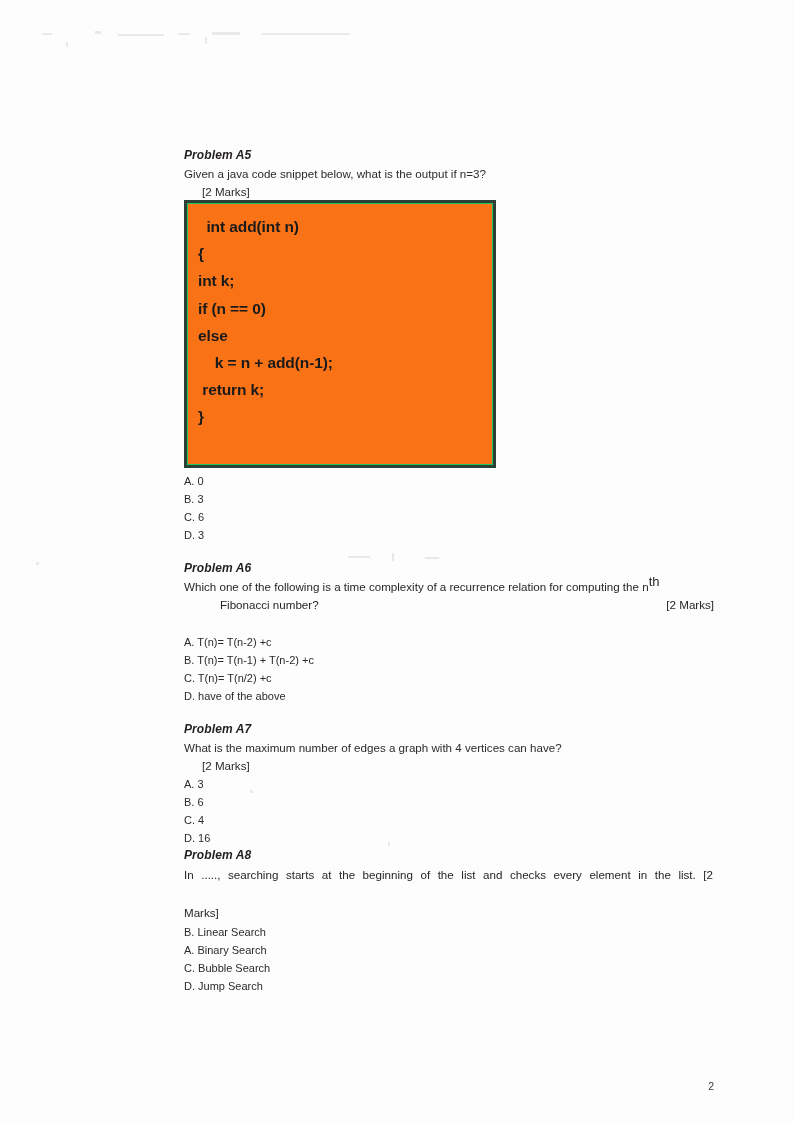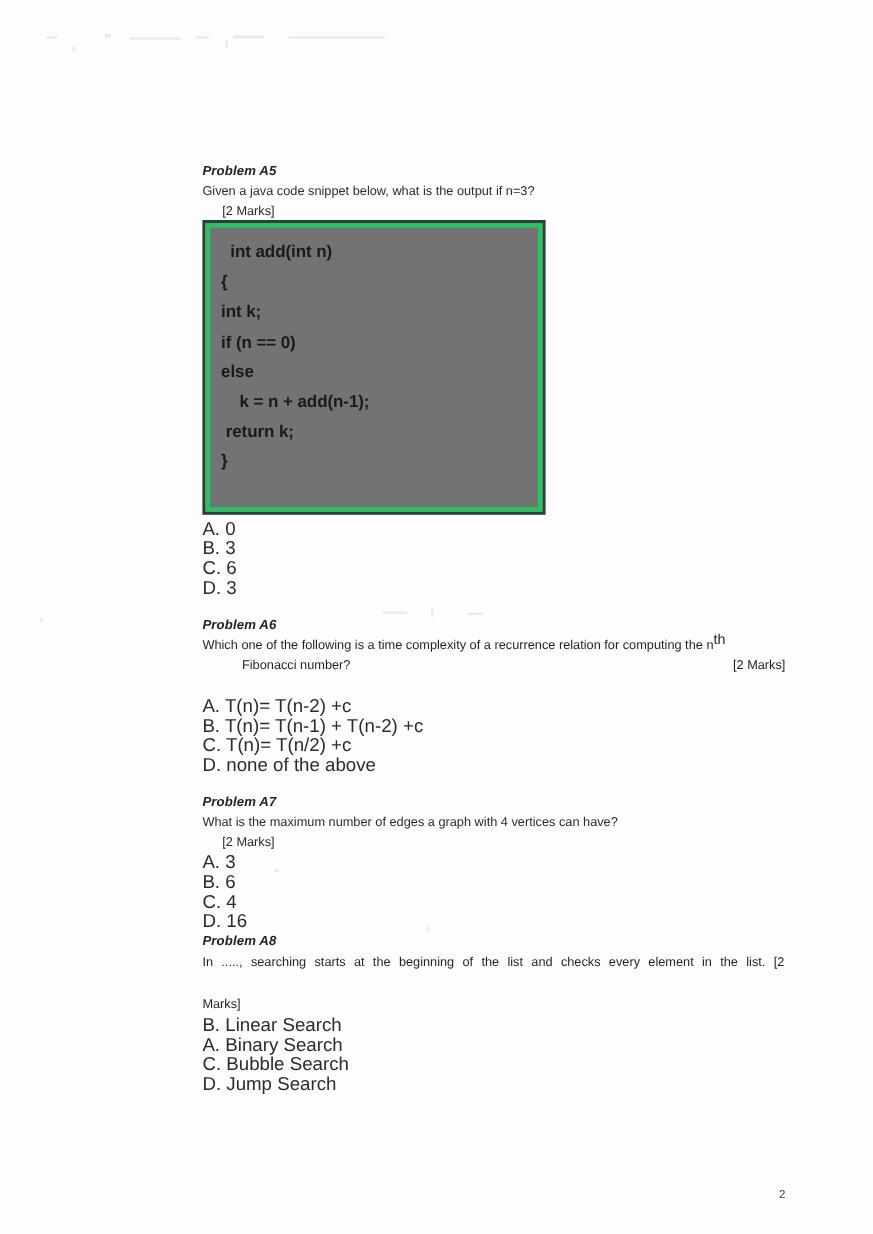--- a/index.html
+++ b/index.html
@@ -99,43 +99,43 @@
     vertical-align: super;
     line-height: 0;
   }
 
   .options {
     margin: 0;
     padding: 0;
     list-style: none;
   }
   .options li {
-    font-size: 17px;
+    font-size: 11px;
     line-height: 18px;
     color: #2b2a2c;
   }
 
   
   .code-box {
     position: absolute;
     left: 184px;
     top: 200px;
     width: 312px;
     height: 268px;
     box-sizing: border-box;
     border: 3px solid #2b4036;
     background: #ffffff;
     padding: 0;
   }
   .code-box-inner {
     box-sizing: border-box;
     width: 100%;
     height: 100%;
-    border: 4px solid #22c55e;
-    background: #737373;
+    border: 1px solid #22c55e;
+    background: #f97316;
     padding: 9px 10px 6px 10px;
   }
   .code-line {
     font-family: "Liberation Sans", sans-serif;
     font-weight: bold;
     font-size: 15.5px;
     line-height: 27.2px;
     color: #1a1a1a;
     white-space: pre;
     letter-spacing: -0.1px;
@@ -207,21 +207,21 @@
         <span>Fibonacci number?</span>
         <span class="marks-right">[2 Marks]</span>
       </div>
     </div>
   </div>
 
   <ul class="options" style="position:absolute;left:184px;top:633px;width:320px;">
     <li>A. T(n)= T(n-2) +c</li>
     <li>B. T(n)= T(n-1) + T(n-2) +c</li>
     <li>C. T(n)= T(n/2) +c</li>
-    <li>D. none of the above</li>
+    <li>D. have of the above</li>
   </ul>
 
   <div class="content" style="top:722px;">
     <div class="prob-title">Problem A7</div>
     <div class="prob-line with-marks">
       <span class="q-text">What is the maximum number of edges a graph with 4 vertices can have?</span>
       <span class="marks">[2 Marks]</span>
     </div>
     <ul class="options">
       <li>A. 3</li>

